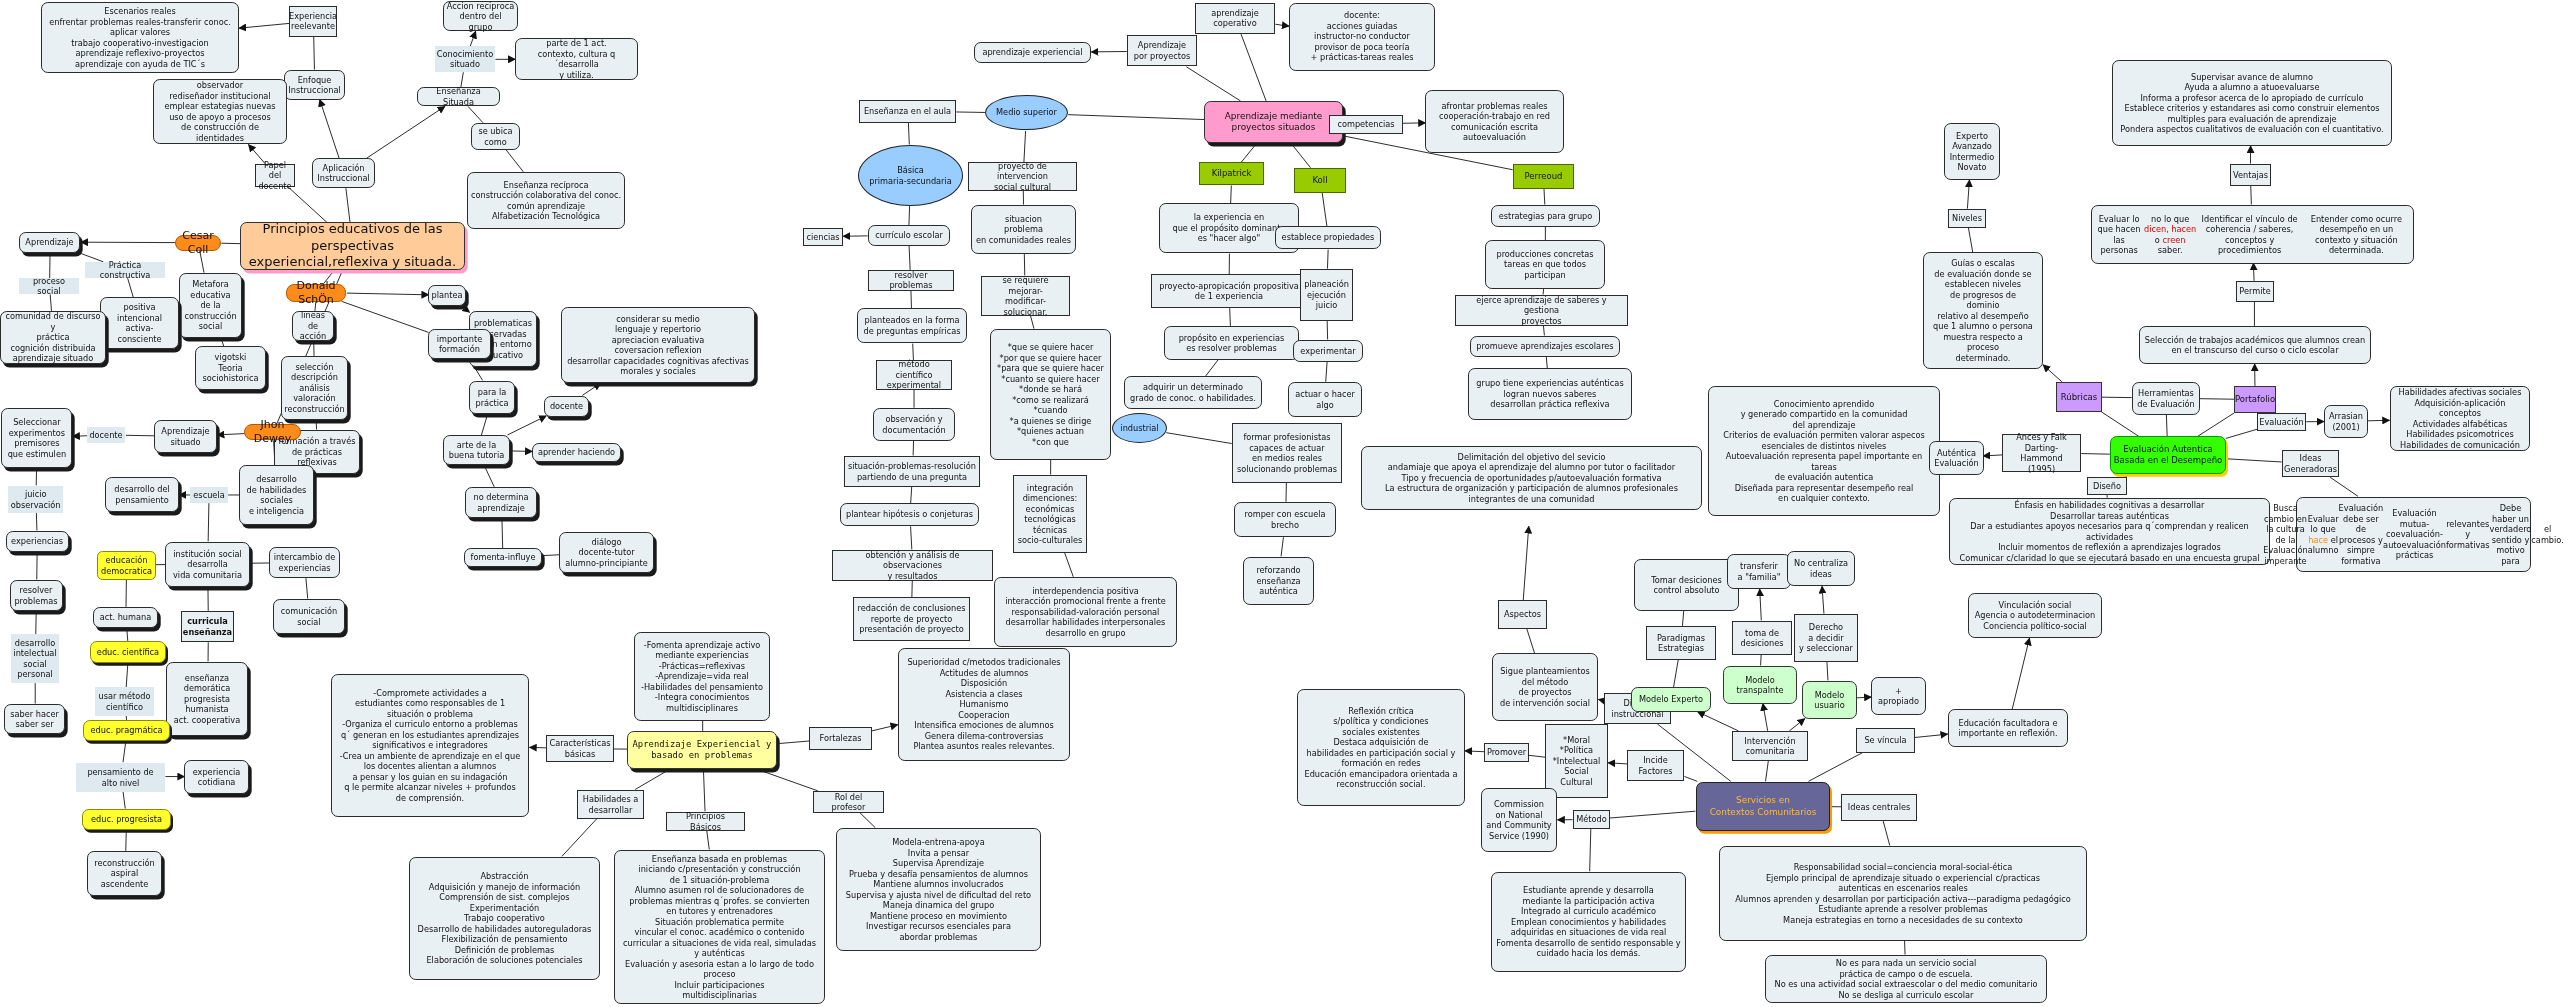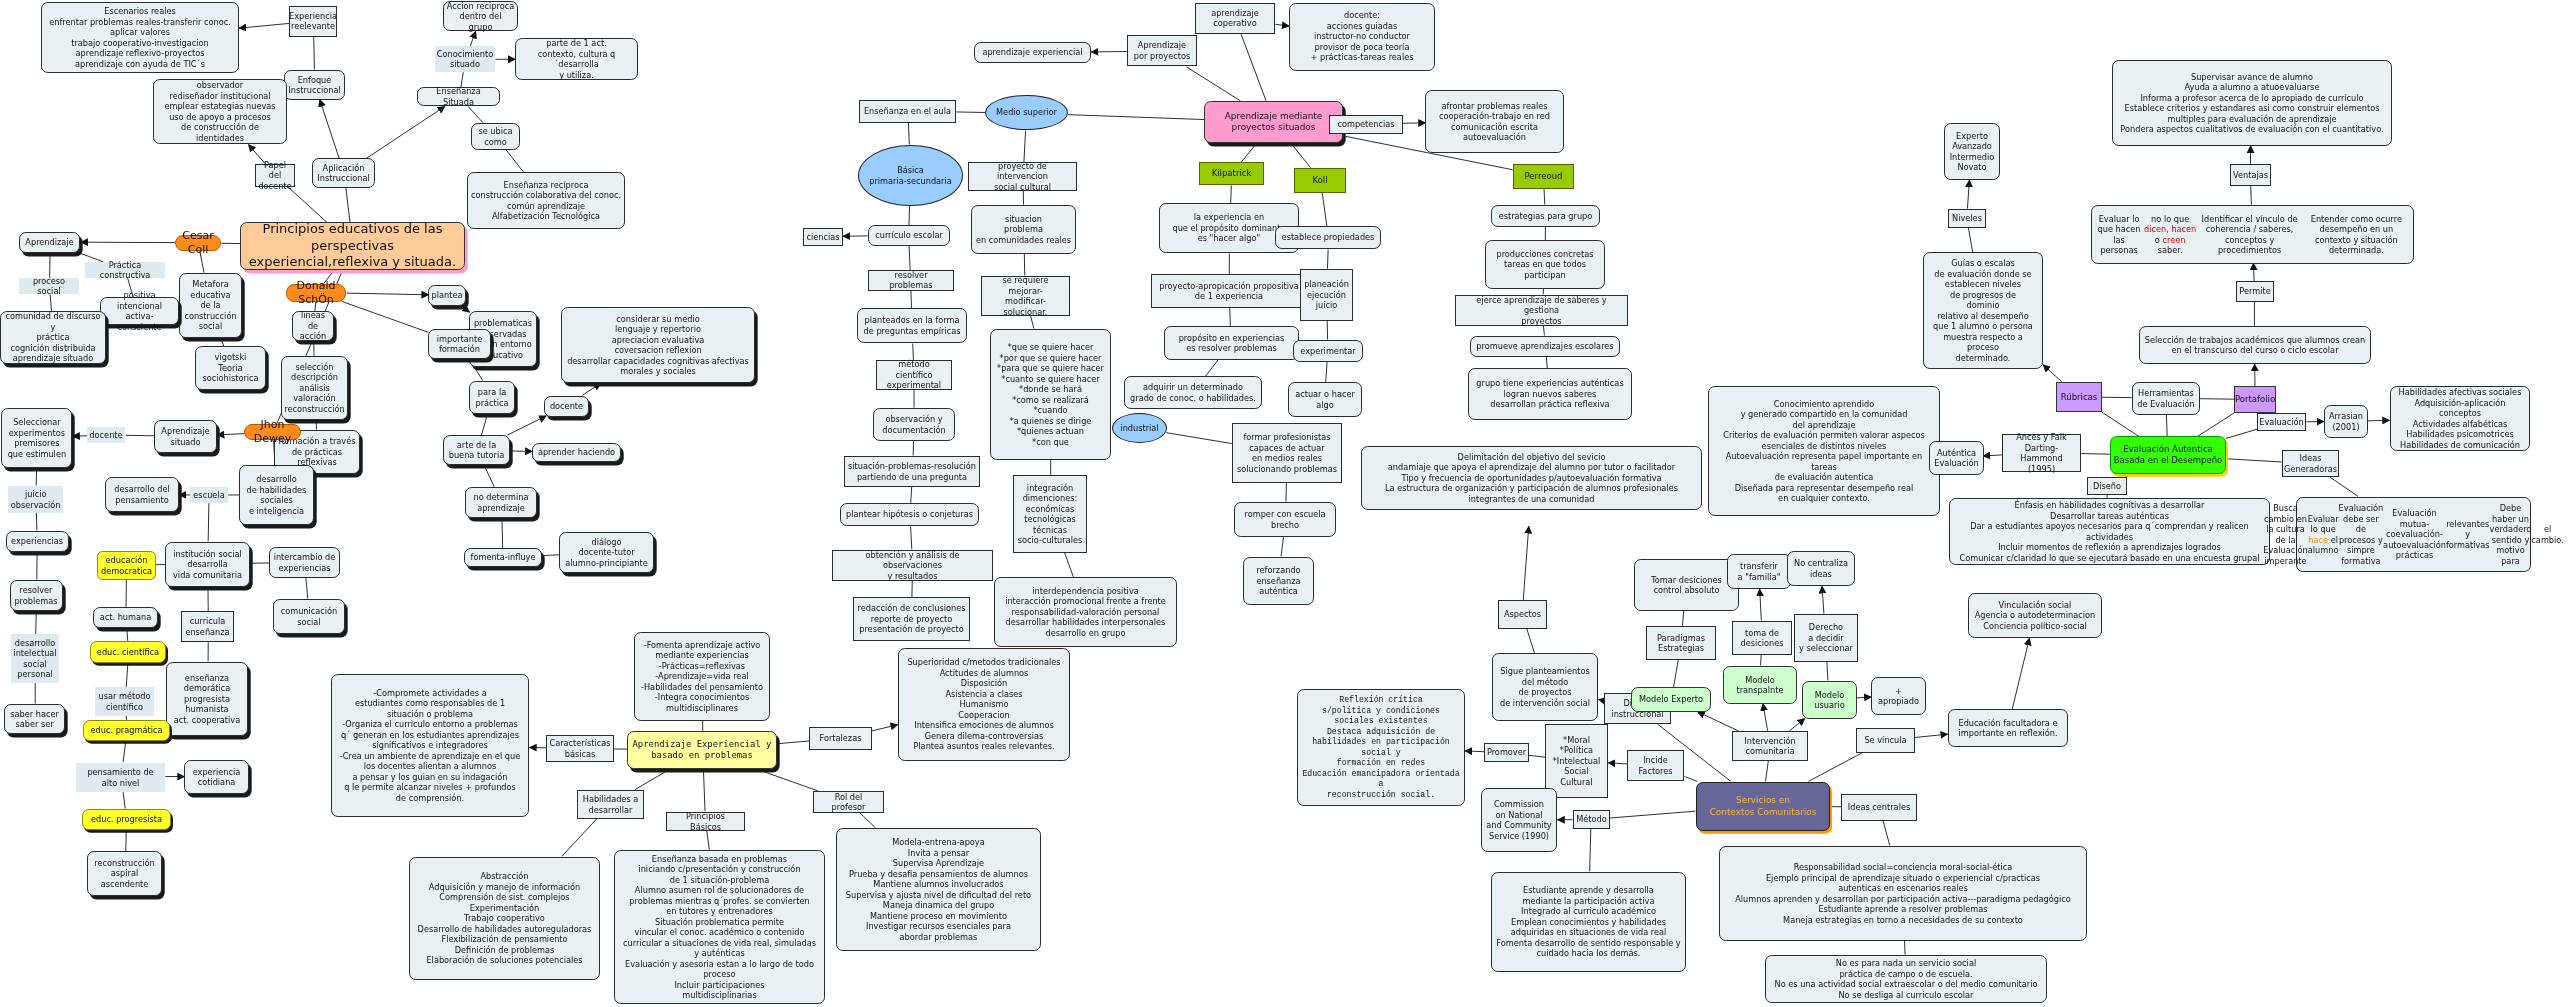--- a/index.html
+++ b/index.html
@@ -242,21 +242,21 @@
 experiencial,reflexiva y situada.</div>
     <div class="node k-box3d" style="left: 19px; top: 232px; width: 61px; height: 20.5px;">Aprendizaje</div>
     <div class="node k-orange" style="left: 175px; top: 235px; width: 46px; height: 16.4px;">Cesar Coll</div>
     <div class="node k-label" style="left: 85px; top: 262px; width: 80px; height: 16.4px;">Práctica constructiva</div>
     <div class="node k-label" style="left: 19px; top: 278px; width: 60px; height: 16.4px;">proceso social</div>
     <div class="node k-box3d" style="left: 179px; top: 273px; width: 63px; height: 65px;">Metafora
 educativa
 de la
 construcción
 social</div>
-    <div class="node k-box3d" style="left: 100px; top: 297px; width: 79px; height: 28px; text-align: center;">positiva
+    <div class="node k-box3d" style="left: 100px; top: 297px; width: 79px; height: 52px; text-align: center;">positiva
 intencional
 activa-consciente</div>
     <div class="node k-box3d" style="left: 0px; top: 311px; width: 106px; height: 53px;">comunidad de discurso y
 práctica
 cognición distribuida
 aprendizaje situado</div>
     <div class="node k-box3d" style="left: 195px; top: 346px; width: 71px; height: 44px;">vigotski
 Teoria
 sociohistorica</div>
     <div class="node k-orange" style="left: 286px; top: 284px; width: 60px; height: 17.7px;">Donald SchÖn</div>
@@ -318,21 +318,21 @@
 vida comunitaria</div>
     <div class="node k-box" style="left: 269px; top: 547px; width: 71px; height: 31px;">intercambio de
 experiencias</div>
     <div class="node k-yellowflat" style="left: 97px; top: 551px; width: 59px; height: 29px;">educación
 democratica</div>
     <div class="node k-box3d" style="left: 9.5px; top: 580px; width: 53px; height: 31px;">resolver
 problemas</div>
     <div class="node k-box3d" style="left: 93px; top: 607px; width: 65px; height: 20.5px;">act. humana</div>
     <div class="node k-box3d" style="left: 273px; top: 599px; width: 72px; height: 35px;">comunicación
 social</div>
-    <div class="node k-rect" style="left: 181px; top: 611px; width: 53px; height: 31px;">curricula
+    <div class="node k-rect" style="left: 181px; top: 611px; width: 53px; height: 31px; font-weight: bold;">curricula
 enseñanza</div>
     <div class="node k-label" style="left: 11px; top: 634px; width: 48px; height: 49px;">desarrollo
 intelectual
 social
 personal</div>
     <div class="node k-yellow" style="left: 90px; top: 641px; width: 76px; height: 22px;">educ. científica</div>
     <div class="node k-box3d" style="left: 166px; top: 662px; width: 82px; height: 74px;">enseñanza
 demorática
 progresista
 humanista
@@ -569,21 +569,21 @@
     <div class="node k-box" style="left: 1968px; top: 593px; width: 134px; height: 45px;">Vinculación social
 Agencia o autodeterminacion
 Conciencia político-social</div>
     <div class="node k-rect" style="left: 1841px; top: 794px; width: 76px; height: 27px;">Ideas centrales</div>
     <div class="node k-rect" style="left: 1545px; top: 724px; width: 63px; height: 74px;">*Moral
 *Política
 *Intelectual
 Social
 Cultural</div>
     <div class="node k-rect" style="left: 1484px; top: 743px; width: 45px; height: 19px;">Promover</div>
-    <div class="node k-box" style="left: 1297px; top: 689px; width: 168px; height: 117px; font-family: Liberation Mono, monospace;">Reflexión crítica
+    <div class="node k-box" style="left: 1297px; top: 689px; width: 168px; height: 117px;">Reflexión crítica
 s/política y condiciones
 sociales existentes
 Destaca adquisición de
 habilidades en participación social y
 formación en redes
 Educación emancipadora orientada a
 reconstrucción social.</div>
     <div class="node k-box" style="left: 1481px; top: 788px; width: 76px; height: 64px;">Commission
 on National
 and Community

